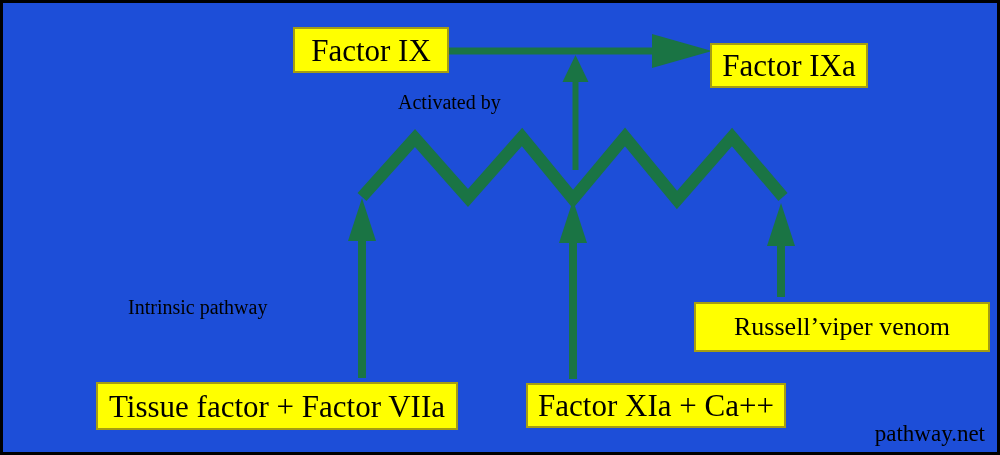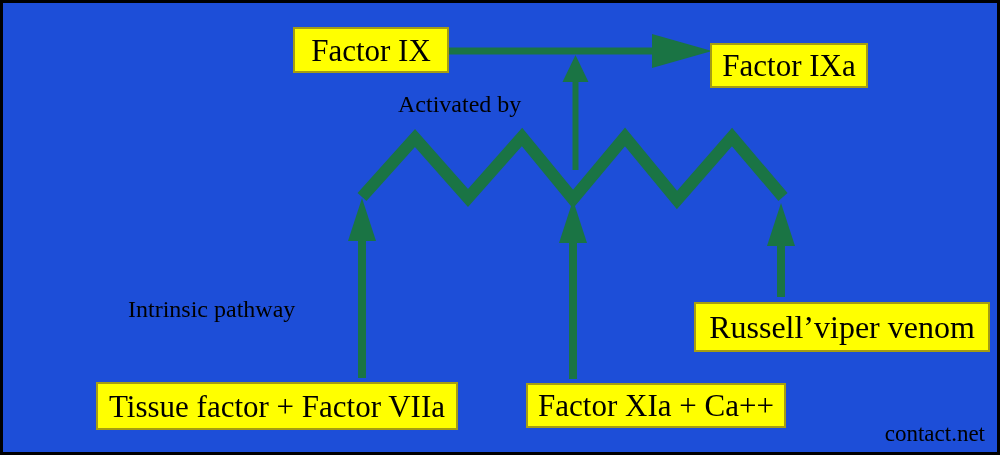--- a/index.html
+++ b/index.html
@@ -41,28 +41,28 @@
     align-items: center;
     justify-content: center;
     font-size: 31px;
     color: var(--ink, #000);
     white-space: nowrap;
     line-height: 1;
   }
   .free-label {
     position: absolute;
     color: var(--ink, #000);
-    font-size: 24px;
+    font-size: 20px;
     line-height: 1.1;
     white-space: nowrap;
   }
   
   .pos-factor-ix   { left: 290px; top: 24px;  width: 156px; height: 46px; }
   .pos-factor-ixa  { left: 707px; top: 40px;  width: 158px; height: 45px; }
-  .pos-russell     { left: 691px; top: 299px; width: 296px; height: 50px; font-size: 32px; }
+  .pos-russell     { left: 691px; top: 299px; width: 296px; height: 50px; font-size: 26px; }
   .pos-tissue      { left: 93px;  top: 379px; width: 362px; height: 48px; }
   .pos-xia         { left: 495px; top: 380px; width: 260px; height: 45px; margin-left: 28px; }
 
   .pos-activated-by { left: 395px; top: 88px; }
   .pos-intrinsic    { left: 125px; top: 293px; }
   .pos-bypass       { left: 11px;  top: 328px; }
   .pos-watermark    { right: 12px; bottom: 6px; font-size: 23px; }
 </style>
 </head>
 <body>
@@ -117,15 +117,15 @@
 
   <div class="node-box pos-xia">
     <span>Factor XIa + Ca++</span>
   </div>
 
   <div class="free-label pos-activated-by">Activated by</div>
 
   <div class="free-label pos-intrinsic">Intrinsic pathway</div>
 
 
-  <div class="free-label pos-watermark">contact.net</div>
+  <div class="free-label pos-watermark">pathway.net</div>
 
 </div>
 
 </body></html>

